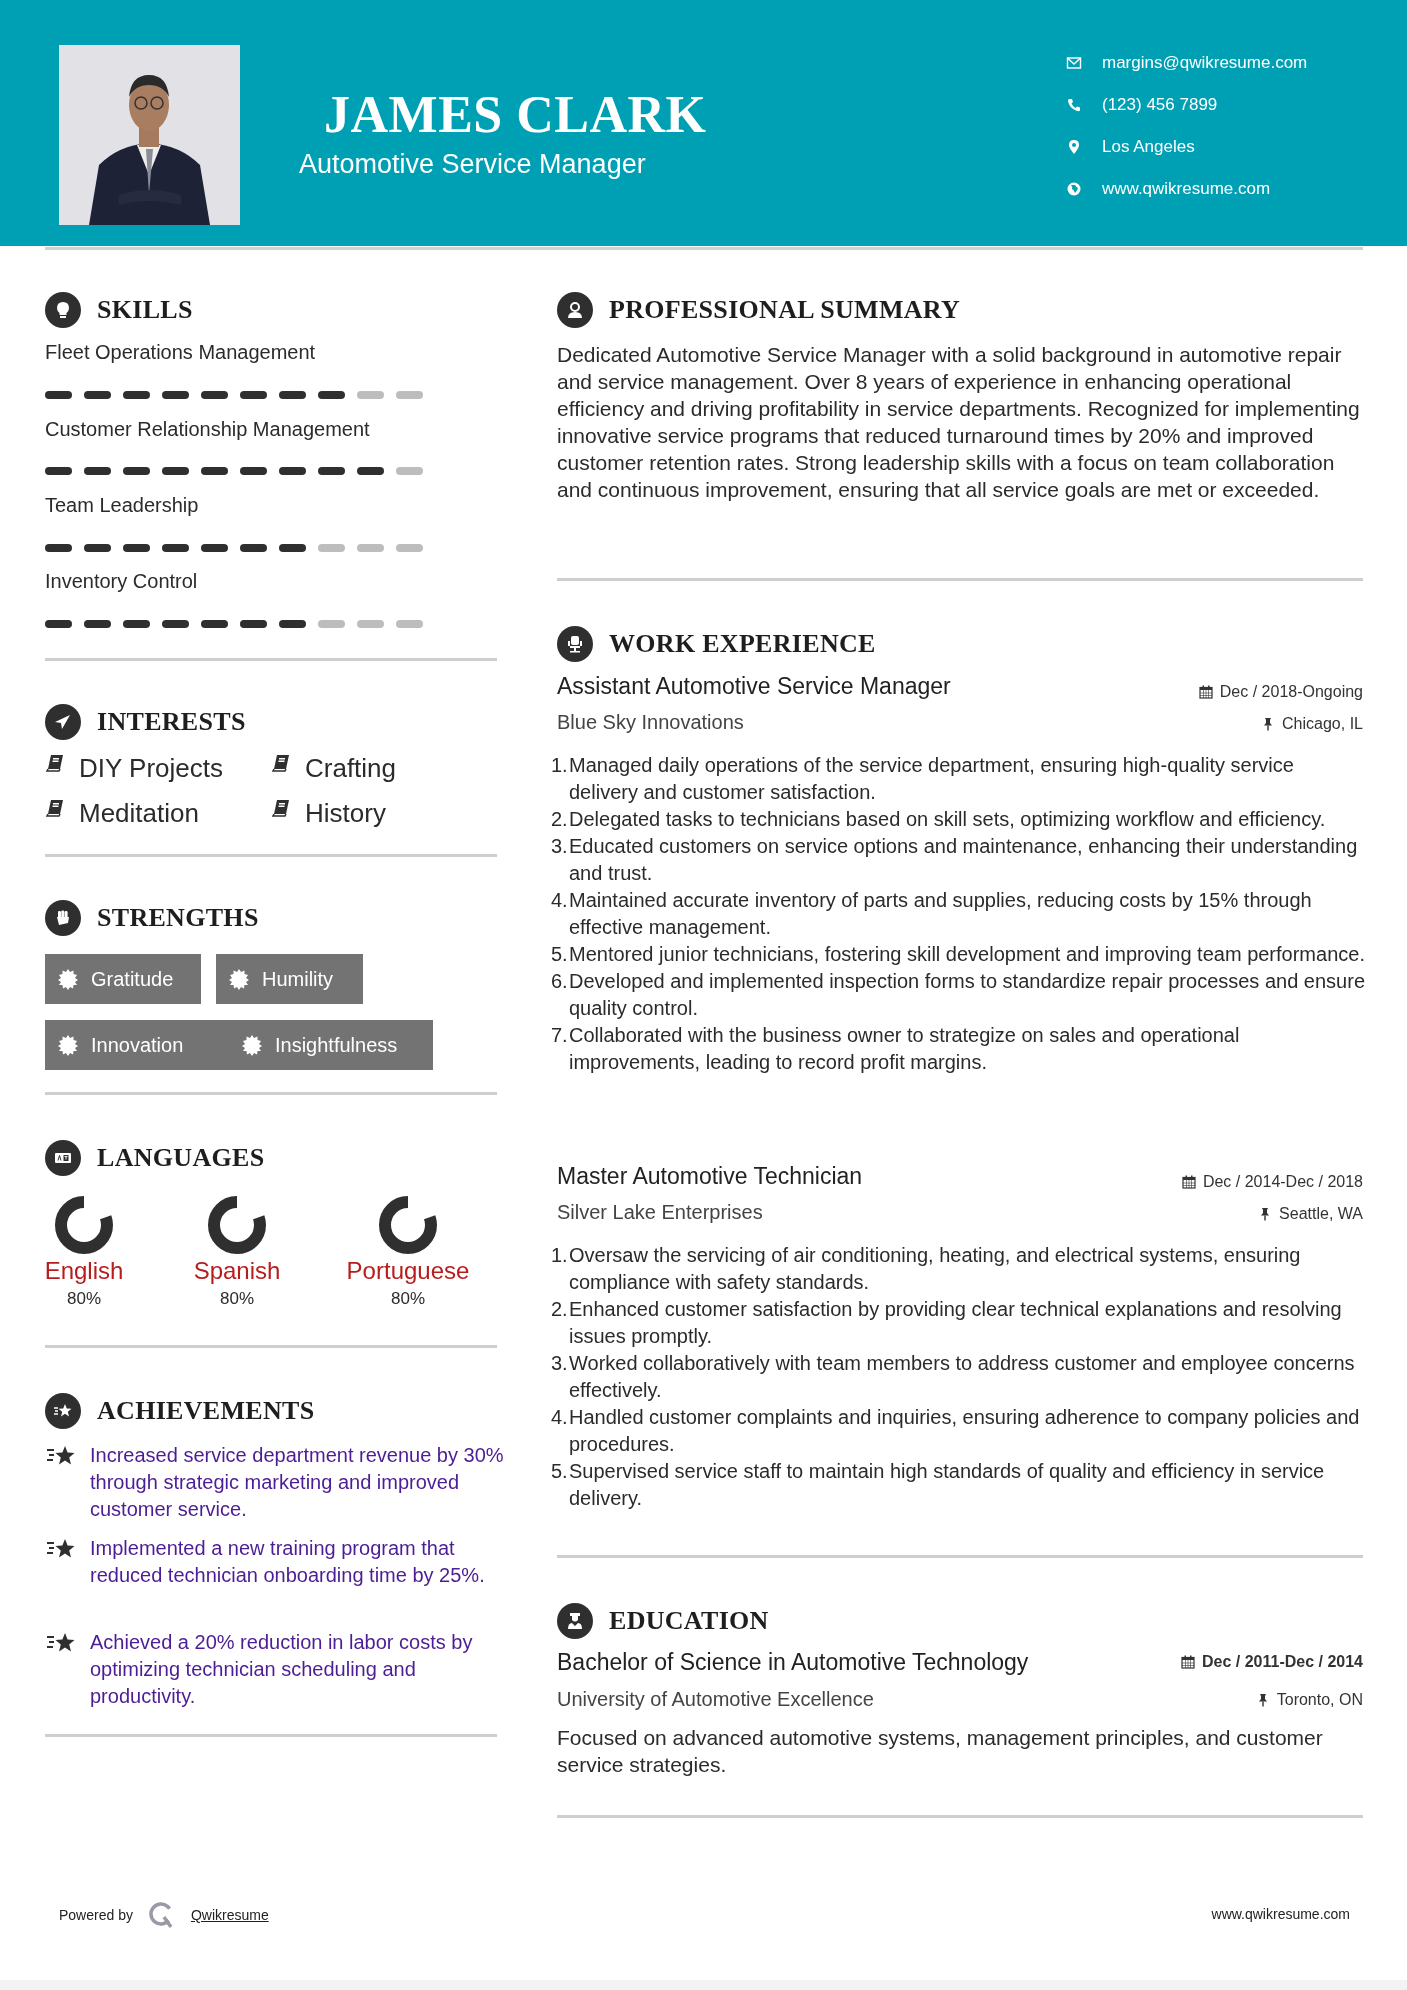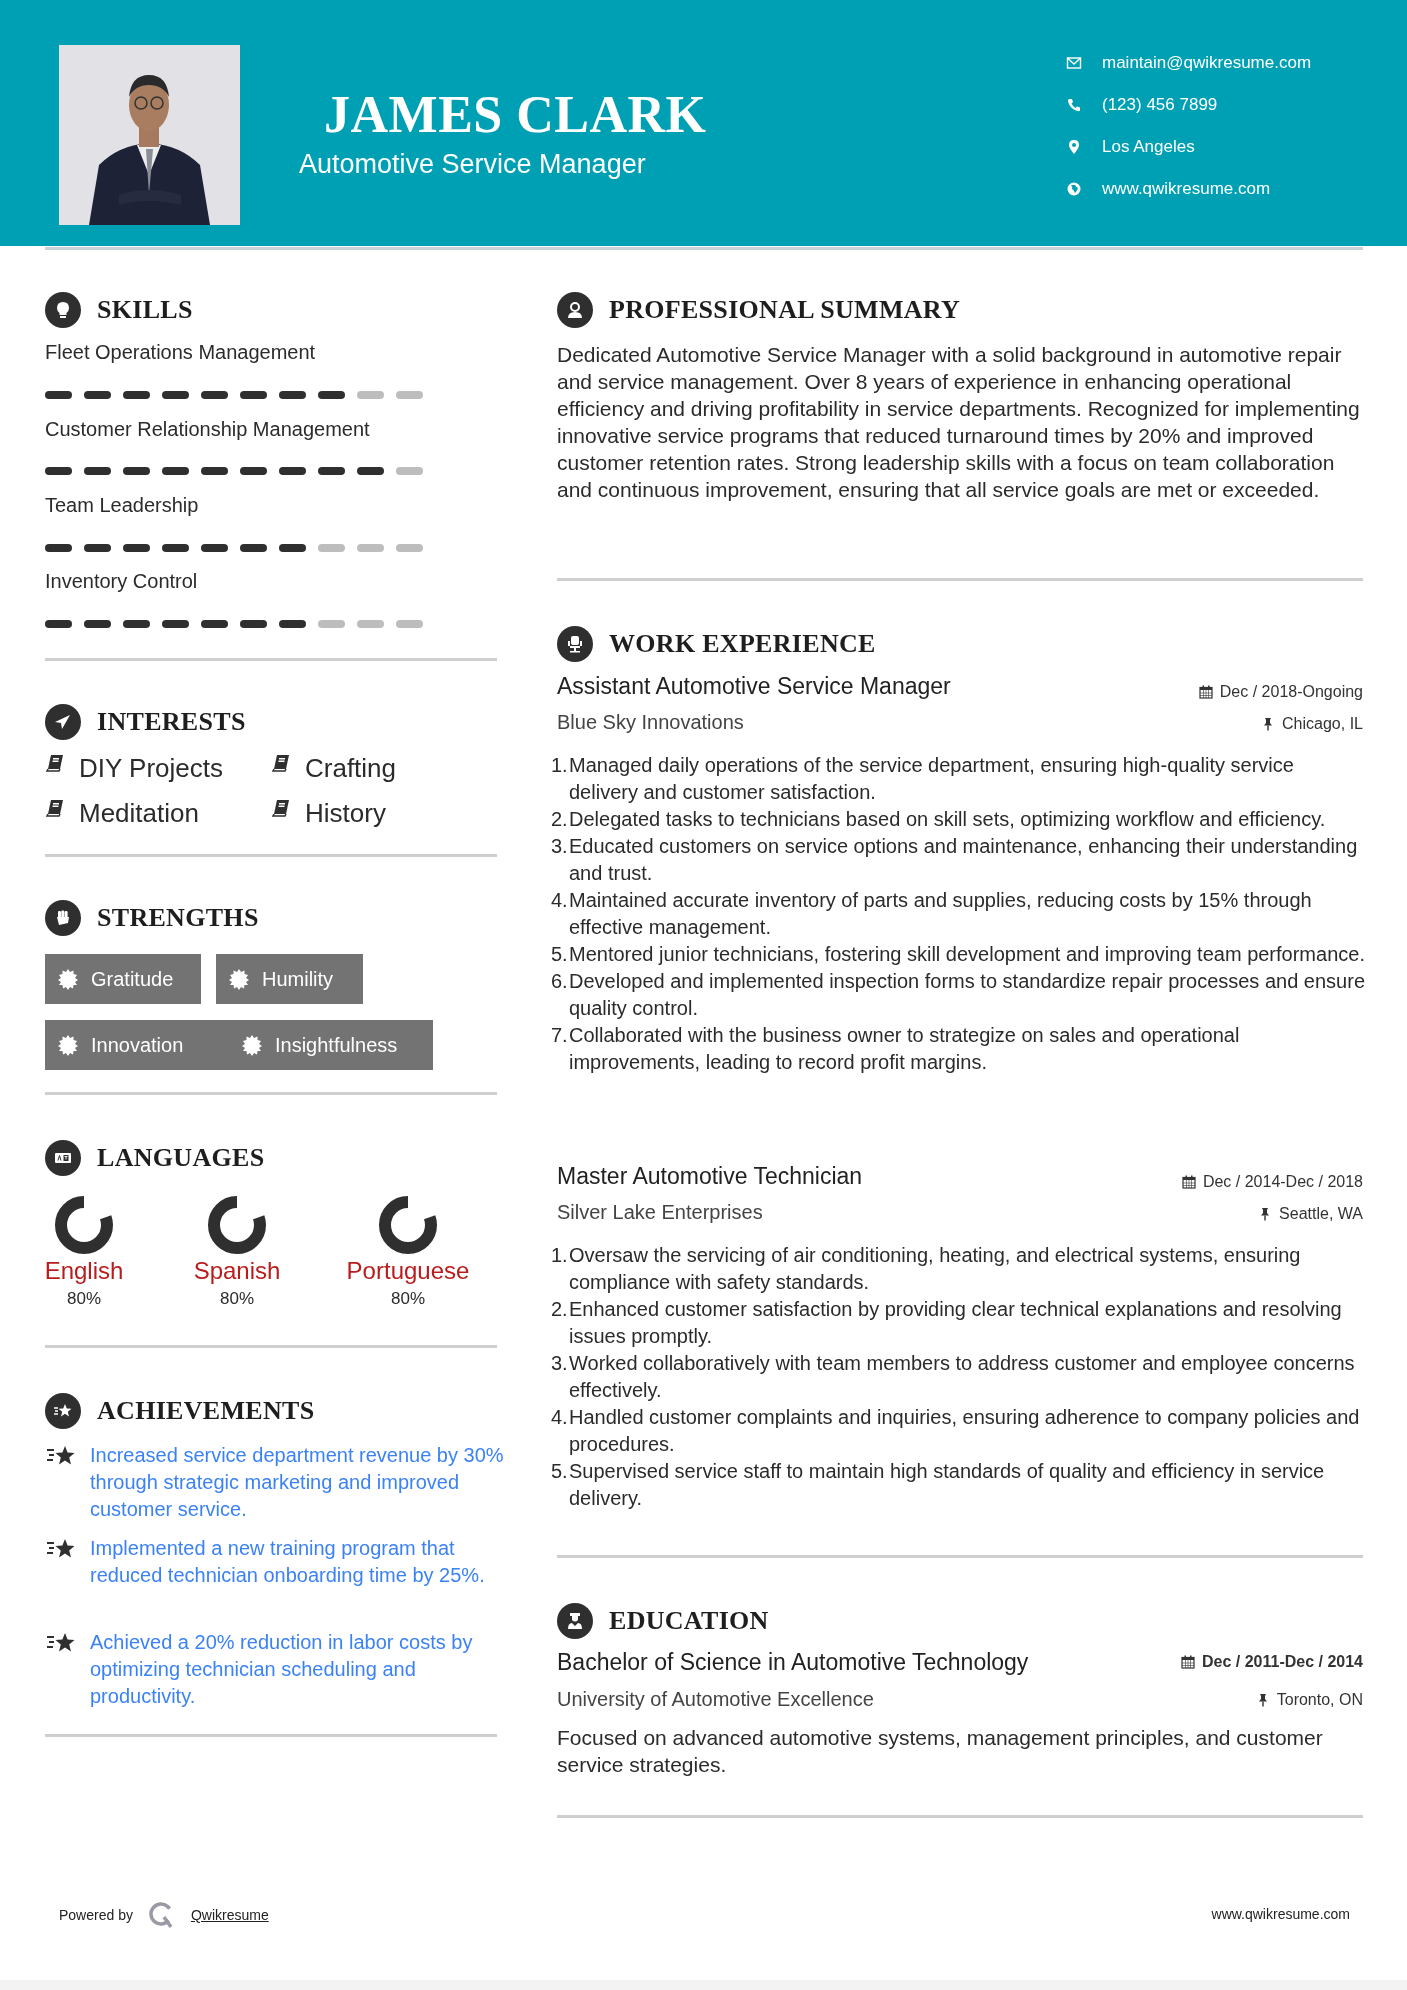--- a/index.html
+++ b/index.html
@@ -43,21 +43,21 @@
 
   
   .lang { position: absolute; width: 150px; text-align: center; }
   .lang svg { width: 64px; height: 64px; display: block; }
   .lang-name { font-size: 24px; color: #b91c1c; }
   .lang-pct { font-size: 17px; color: #2b2b2b; margin-top: 4px; }
 
   
   .ach { position: absolute; left: 45px; width: 460px; display: flex; }
   .ach svg { width: 32px; height: 26px; flex: none; margin-right: 13px; margin-top: 2px; }
-  .ach-text { font-size: 20px; line-height: 27px; color: #3b82f6; }
+  .ach-text { font-size: 20px; line-height: 27px; color: #4c1d95; }
 
   
   .para { position: absolute; left: 557px; width: 810px; font-size: 21px; line-height: 27px; color: #2b2b2b; }
   .job-title { position: absolute; left: 557px; font-size: 23px; color: #222; }
   .company { position: absolute; left: 557px; font-size: 20px; color: #444; }
   .meta { position: absolute; right: 44px; font-size: 16px; color: #333; display: flex; align-items: center; }
   .meta svg { width: 14px; height: 14px; margin-right: 7px; }
   .olist { position: absolute; left: 557px; width: 810px; font-size: 20px; line-height: 27px; color: #2b2b2b; list-style: none; }
   .olist li { display: flex; }
   .olist .num { width: 18px; flex: none; margin-left: -6px; text-align: right; padding-right: 2px; }
@@ -91,21 +91,21 @@
   <div class="title">Automotive Service Manager</div>
 
   <div class="contacts">
     <div class="contact">
       <span class="ci">
         <svg viewBox="0 0 16 16">
             <rect x="1.5" y="3" width="13" height="10" fill="none" stroke="#fff" stroke-width="1.4"></rect>
             <path d="M1.5 3 L8 9 L14.5 3" fill="none" stroke="#fff" stroke-width="1.4"></path>
           </svg>
       </span>
-      <span>maintain@qwikresume.com</span>
+      <span>margins@qwikresume.com</span>
     </div>
     <div class="contact">
       <span class="ci">
         <svg viewBox="0 0 16 16">
             <path d="M3 2 L6 2 L7 5 L5.5 6.5 Q7 10 9.5 11 L11 9.5 L14 10.5 L14 13.5 Q13 14.5 11 14 Q3 11 2 4 Q2 2.5 3 2 Z" fill="#fff"></path>
           </svg>
       </span>
       <span>(123) 456 7899</span>
     </div>
     <div class="contact">

